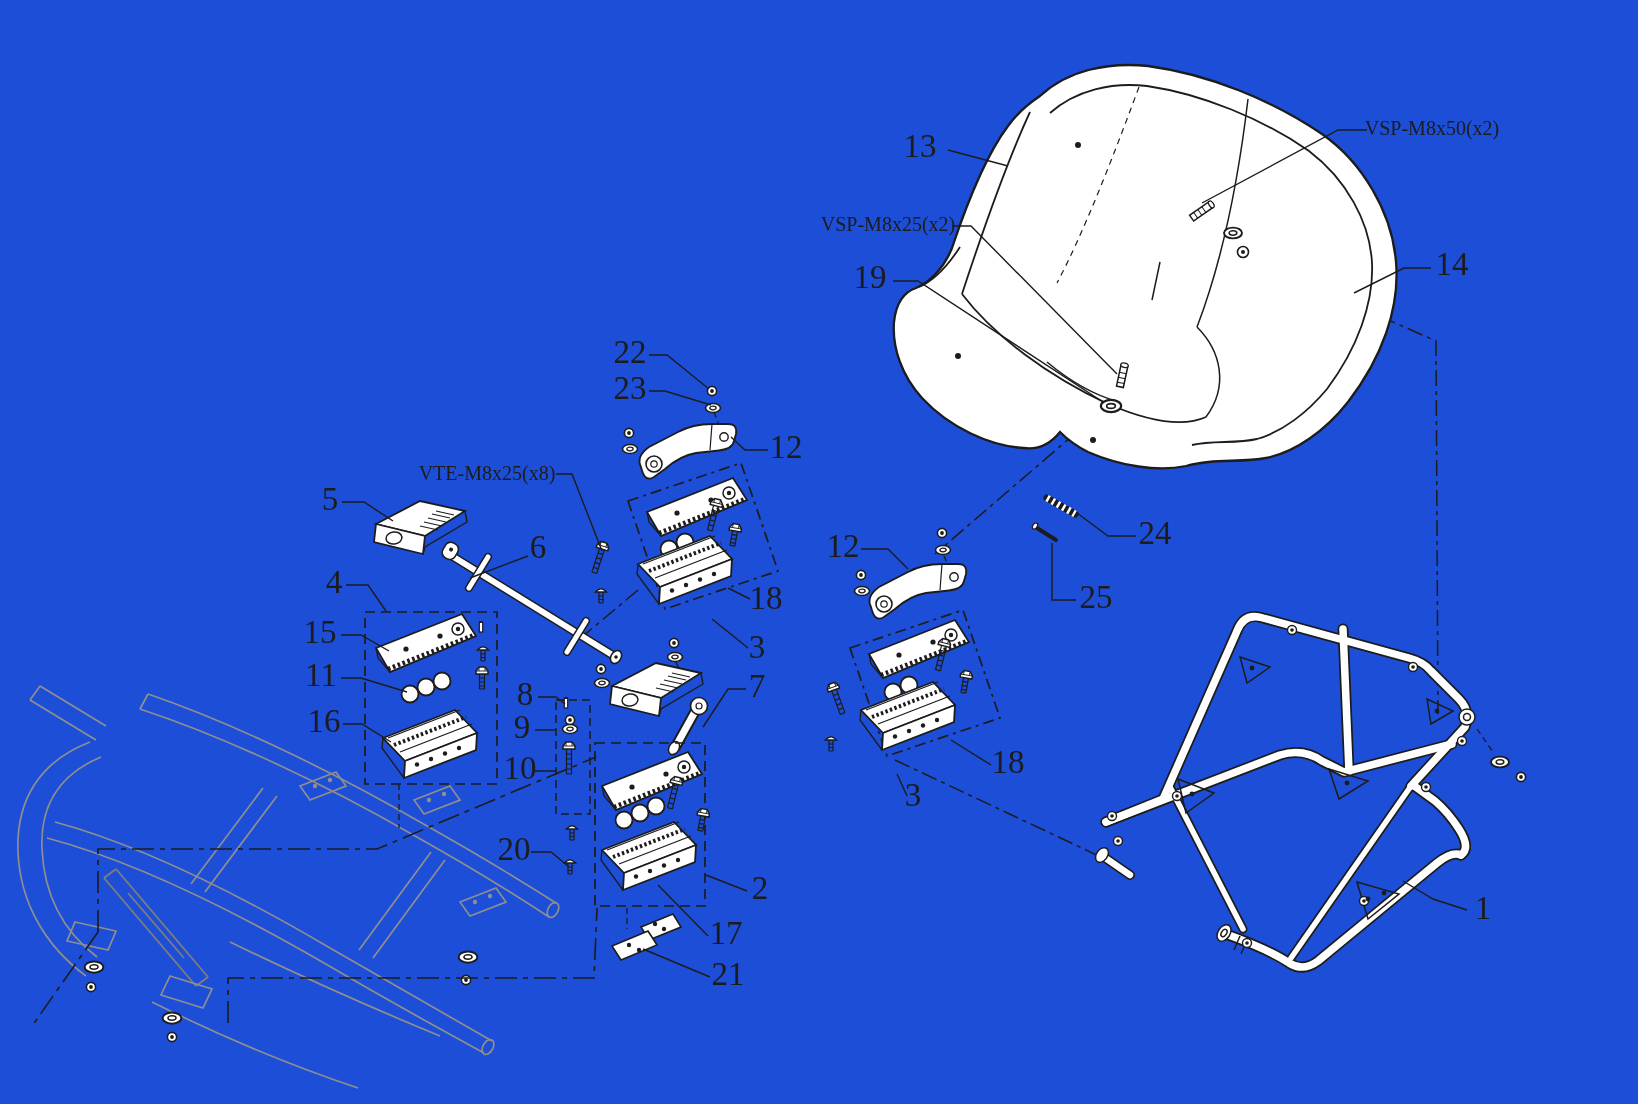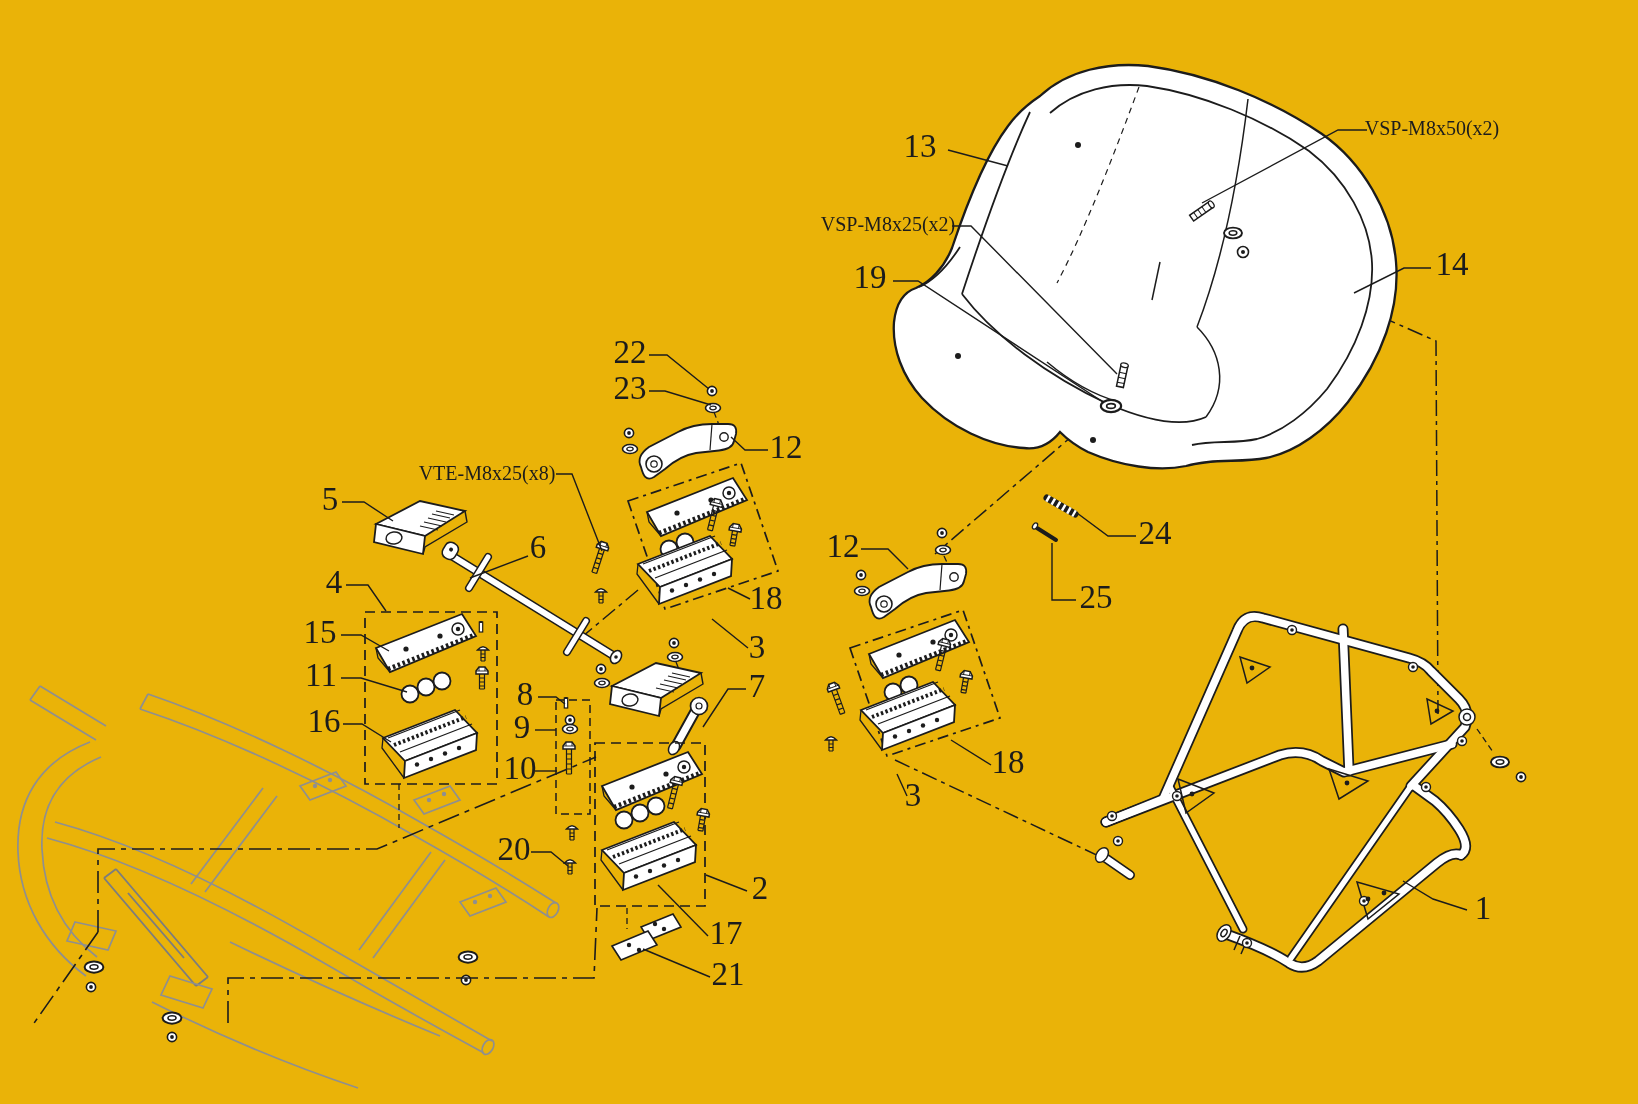--- a/index.html
+++ b/index.html
@@ -1,16 +1,16 @@
 <!DOCTYPE html>
 <html><head>
 <meta charset="utf-8">
 <style>
   html,body{margin:0;padding:0;background:#ffffff;}
-  .canvas{position:relative;width:1638px;height:1104px;background:#eab308;overflow:hidden;
+  .canvas{position:relative;width:1638px;height:1104px;background:#1d4ed8;overflow:hidden;
           font-family:"Liberation Serif", serif;}
   svg{position:absolute;left:0;top:0;}
   .num{font-family:"Liberation Serif", serif;font-size:33px;fill:#1c1c1c;}
   .code{font-family:"Liberation Serif", serif;font-size:20px;fill:#1c1c1c;}
   .ldr{fill:none;stroke:#1c1c1c;stroke-width:1.4px;}
   .dk{stroke:#1c1c1c;fill:none;}
   .lt{stroke:#8f8f8f;fill:none;stroke-width:1.7px;}
 </style>
 </head>
 <body>

